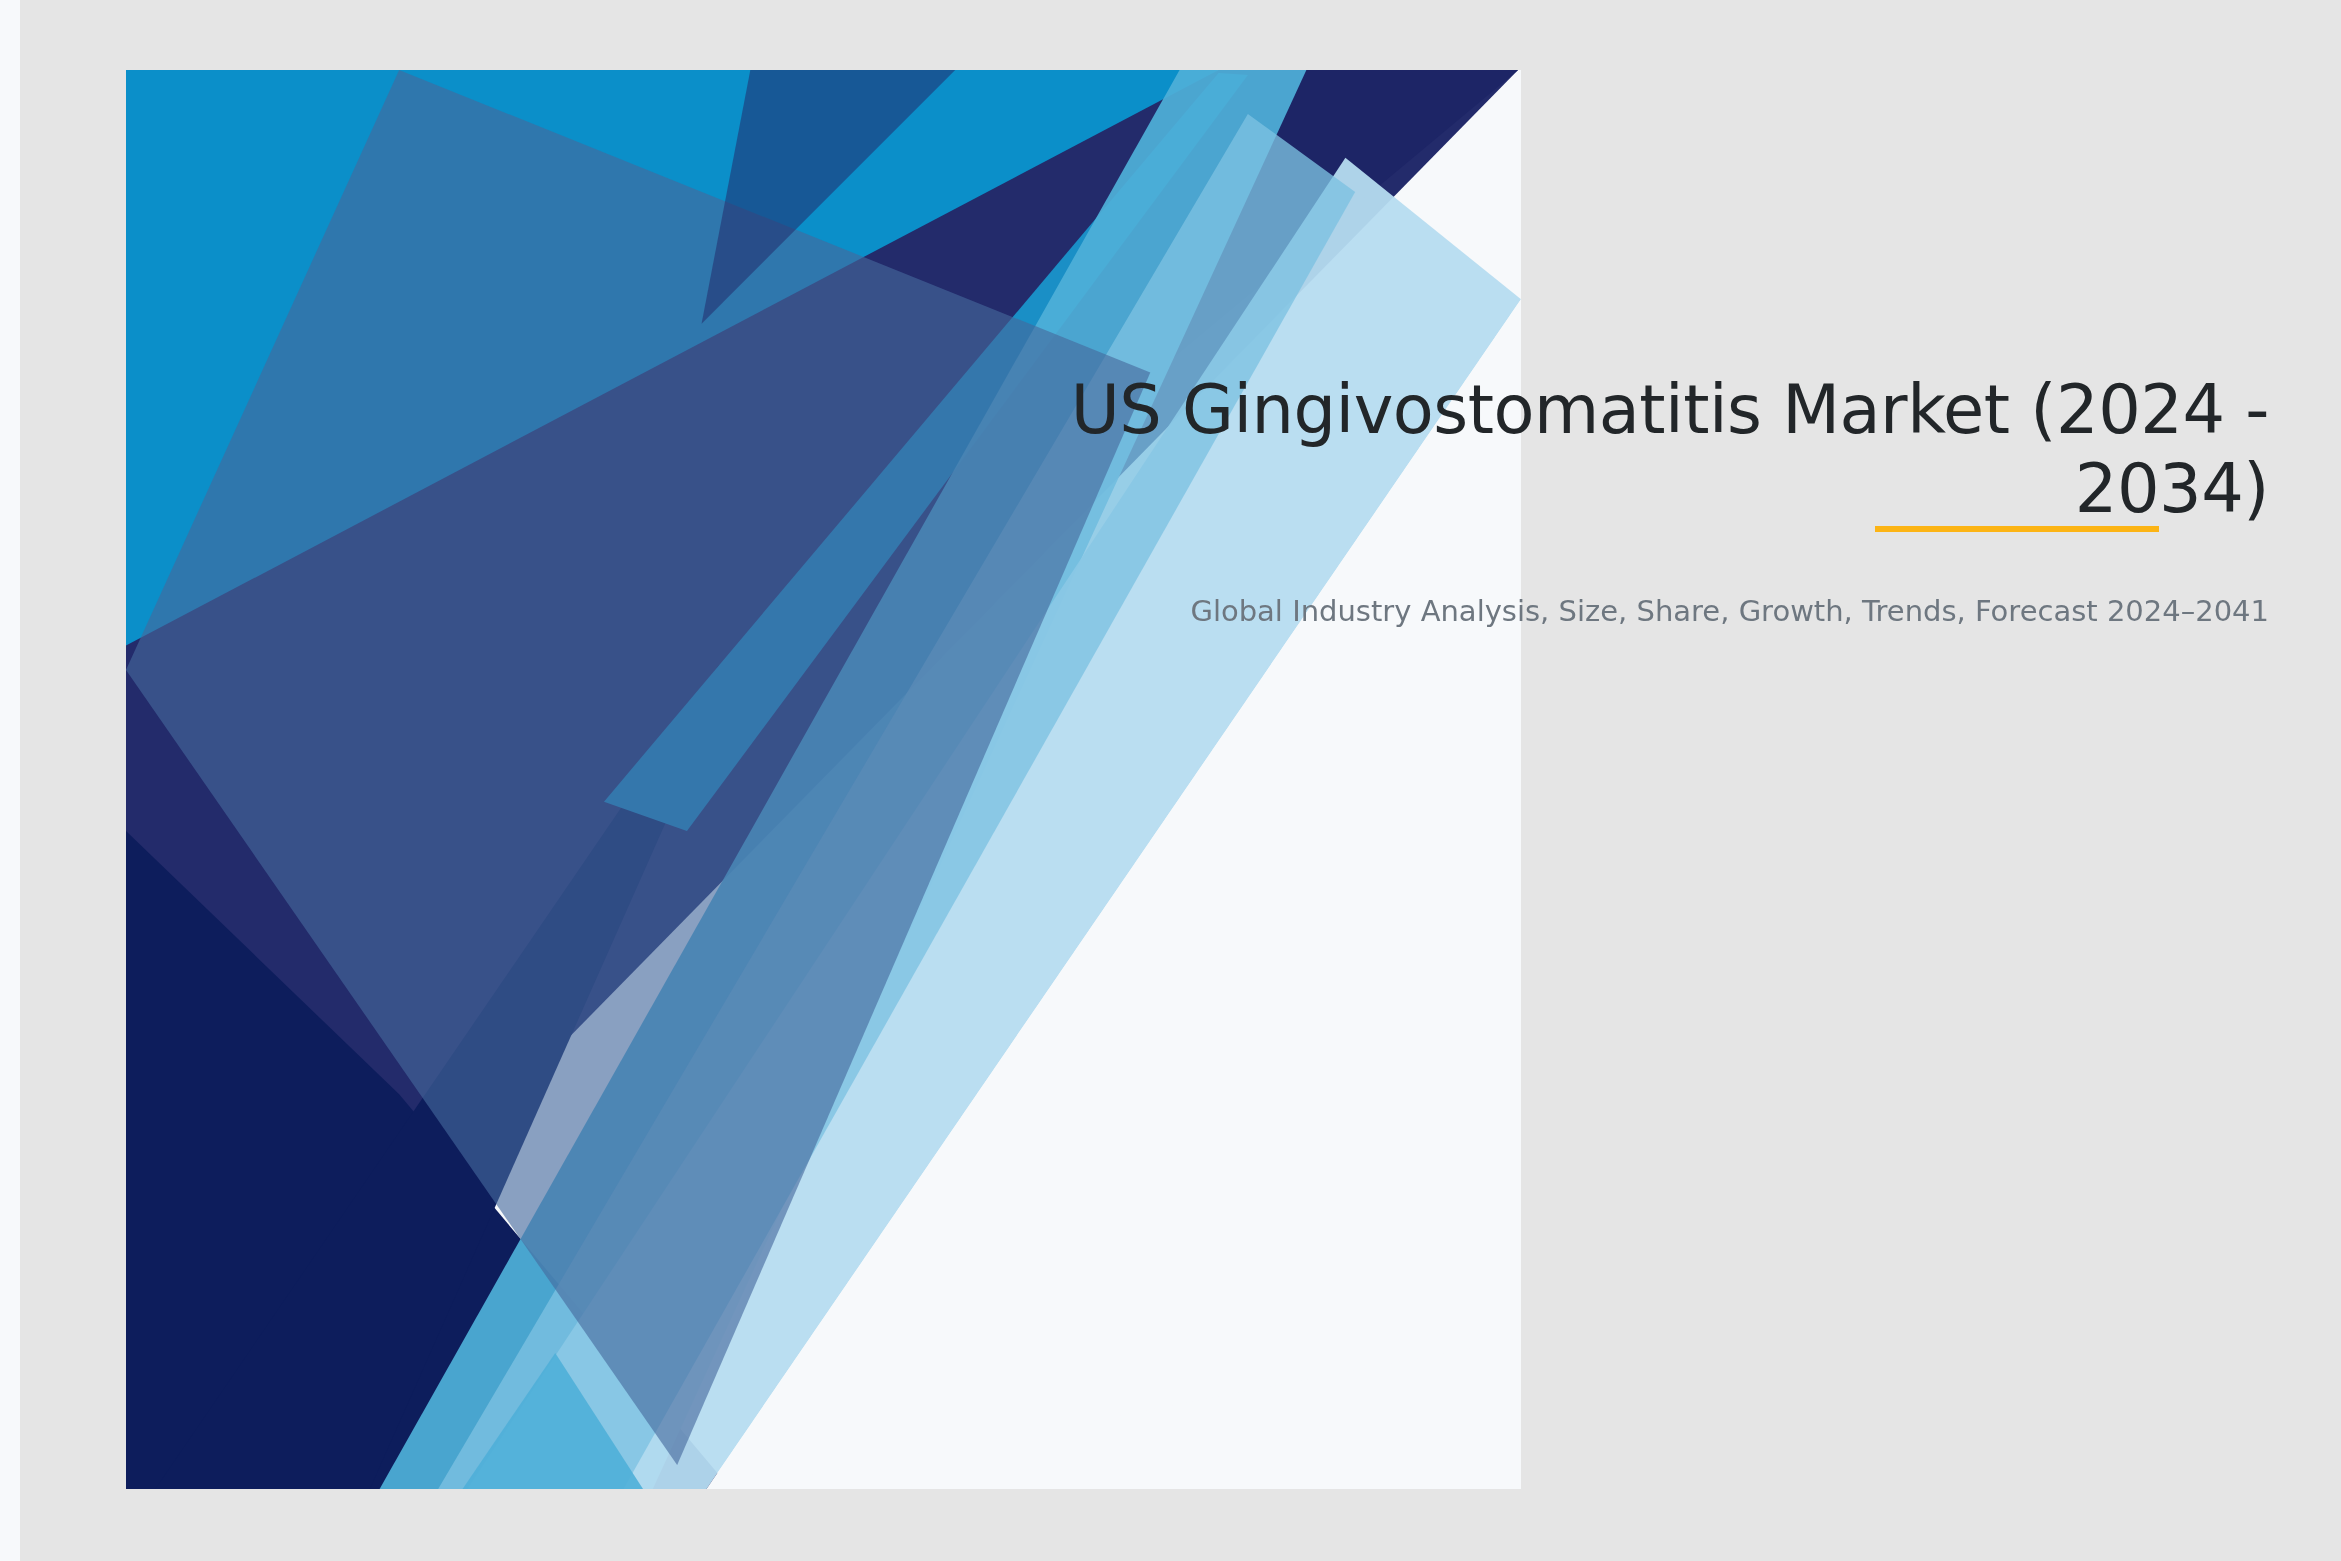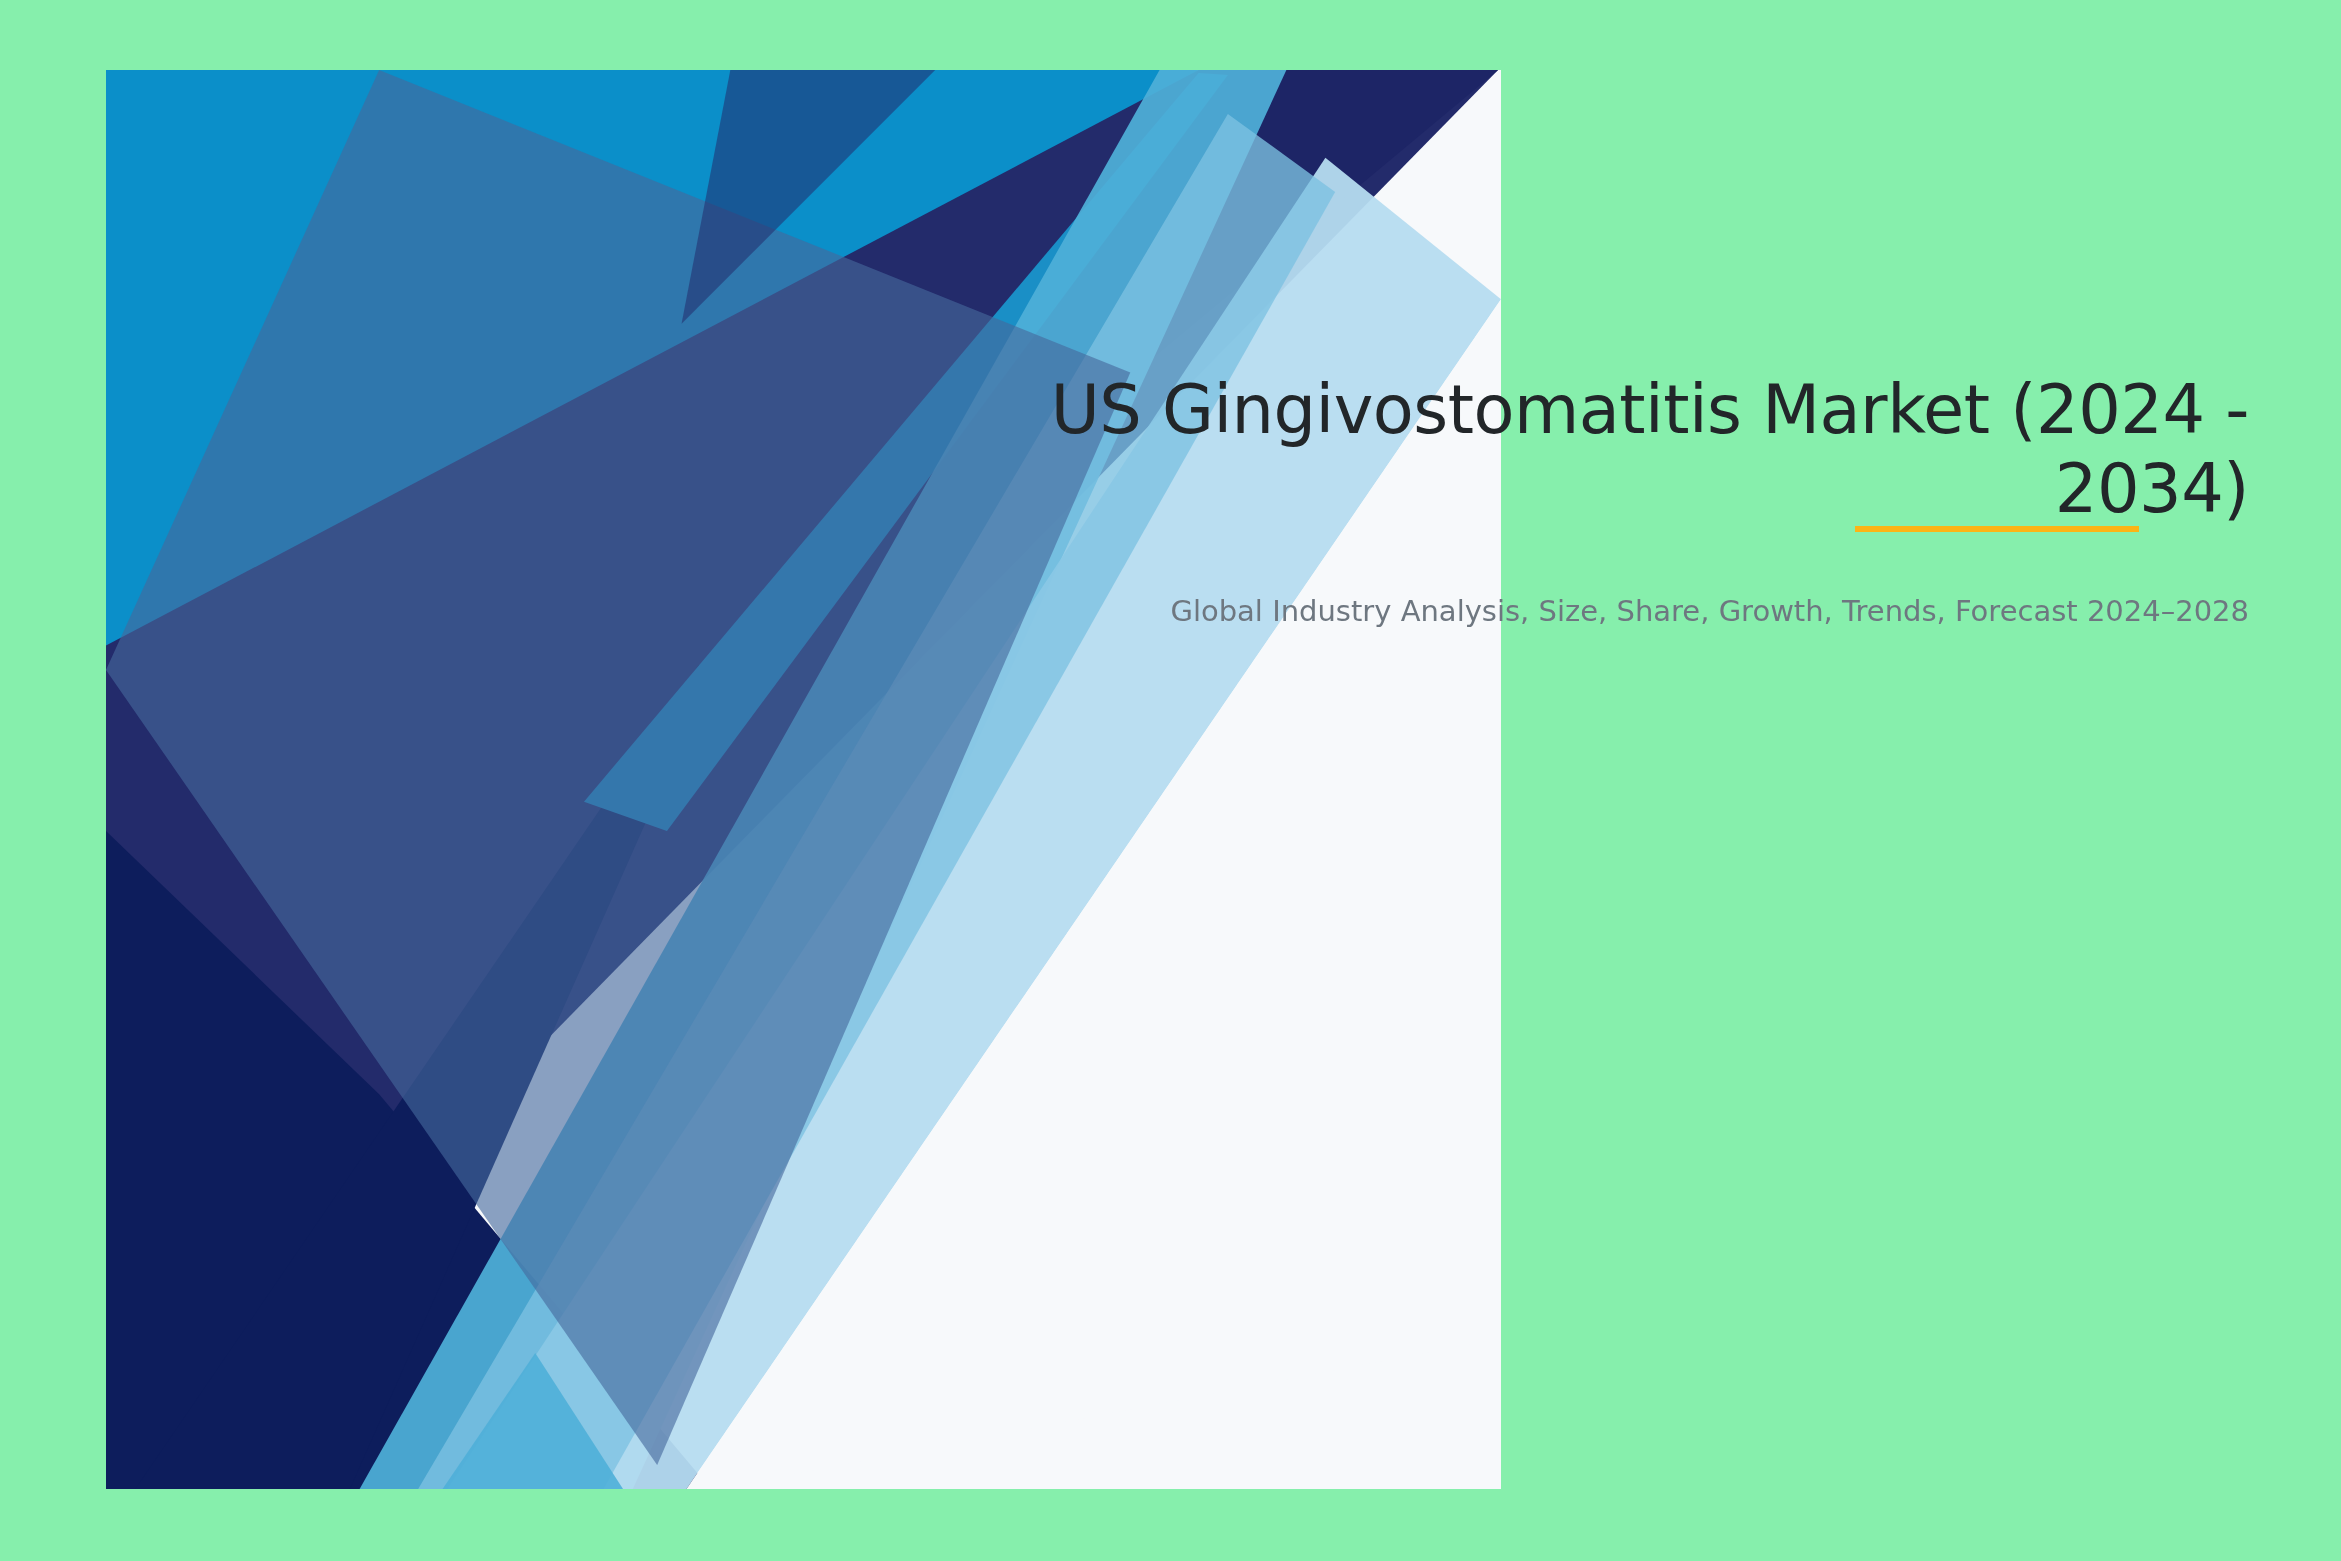--- a/index.html
+++ b/index.html
@@ -12,21 +12,22 @@
     background: #f7f9fb;
     font-family: "DejaVu Sans", sans-serif;
     overflow: hidden;
     position: relative;
   }
 
   
   .cover {
     position: absolute;
     inset: 0;
-    background: #86efac;
+    background: #e5e5e5;
+    margin-left: 20px;
   }
 
   
   .artwork {
     position: absolute;
     left: 106px;
     top: 70px;
     width: 1395px;
     height: 1419px;
     overflow: hidden;
@@ -116,19 +117,19 @@
 
       <polygon points="1250,2909 2860,2909 2860,2600" fill="#f7f9fb"></polygon>
 
       <polygon points="690,2909 1060,2909 880,2630" fill="#4fafd8" opacity="0.9"></polygon>
 
     </svg>
   </div>
 
   <div class="text-block">
     <h1 class="title">US Gingivostomatitis Market (2024 - 2034)</h1>
-    <p class="subtitle">Global Industry Analysis, Size, Share, Growth, Trends, Forecast 2024–2028</p>
+    <p class="subtitle">Global Industry Analysis, Size, Share, Growth, Trends, Forecast 2024–2041</p>
   </div>
 
   <div class="title-underline"></div>
 
 </div>
 
 
 </body></html>

